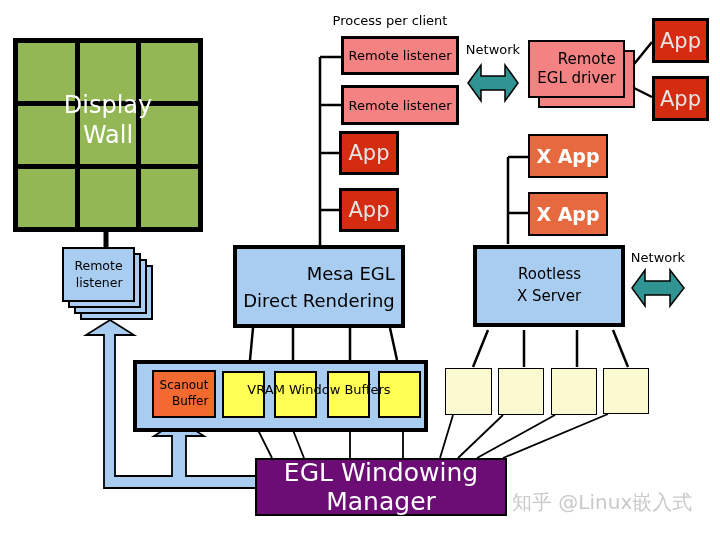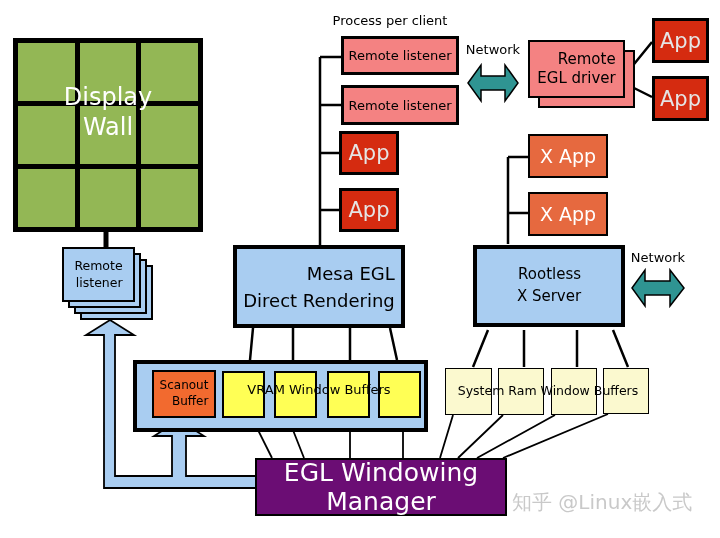--- a/index.html
+++ b/index.html
@@ -15,27 +15,27 @@
   .connector{stroke:#000;stroke-width:2.5;fill:none;}
   .thin{stroke-width:1.8;}
   .thick{stroke-width:5;}
   .teal-arrow{fill:var(--teal);stroke:#000;stroke-width:1.5;}
   .blue-arrow{fill:var(--lightblue);stroke:#000;stroke-width:1.8;}
 
   
   .display-wall{left:13px;top:38px;width:190px;height:194px;background:#000;border:5px solid #000;
     display:grid;grid-template-columns:1fr 1fr 1fr;grid-template-rows:1fr 1fr 1fr;gap:5px;z-index:2;}
   .display-wall .cell{background:var(--green);}
-  .display-wall-label{left:45px;top:82px;width:126px;color:#fff;font-size:24px;line-height:1.25;z-index:3;}
+  .display-wall-label{left:45px;top:90px;width:126px;color:#fff;font-size:24px;line-height:1.25;z-index:3;}
 
   
   .node{z-index:2;}
   .salmon-box{background:var(--salmon);border:3px solid #000;font-size:13px;color:#000;}
   .red-box{background:var(--red);border:3px solid #000;color:#e5e5e5;font-size:21px;}
-  .xapp-box{background:var(--xapp-orange);border:2px solid #000;color:#fff;font-size:19px;}
+  .xapp-box{background:var(--xapp-orange);border:2px solid #000;color:#fff;font-size:19px;font-weight:bold;}
   .blue-box{background:var(--lightblue);border:4px solid #000;color:#000;}
   .label{color:#000;font-size:13px;z-index:2;}
   .small-label{font-size:13px;}
 
   .driver-shadow{left:538px;top:50px;width:97px;height:58px;background:var(--salmon);border:2px solid #000;z-index:2;}
   .driver-main{left:528px;top:40px;width:97px;height:58px;background:var(--salmon);border:2.5px solid #000;font-size:15px;line-height:1.3;z-index:3;}
 
   .stack-layer{width:73px;height:55px;background:var(--lightblue);border:2px solid #000;z-index:2;}
   .stack-front{font-size:12.5px;line-height:1.3;z-index:3;}
 
@@ -128,19 +128,18 @@
     <div class="vram-cell" style="left:137px;"></div>
     <div class="vram-cell" style="left:190px;"></div>
     <div class="vram-cell" style="left:241px;"></div>
   </div>
   <div class="abs center vram-label">VRAM Window Buffers</div>
 
   <div class="abs node sys-cell" style="left:445px;top:368px;width:47px;height:47px;"></div>
   <div class="abs node sys-cell" style="left:498px;top:368px;width:46px;height:47px;"></div>
   <div class="abs node sys-cell" style="left:551px;top:368px;width:46px;height:47px;"></div>
   <div class="abs node sys-cell" style="left:603px;top:368px;width:46px;height:46px;"></div>
-  <div class="abs center sysram-label">System Ram Window Buffers</div>
 
   <div class="abs center egl-manager">EGL Windowing Manager</div>
 
   <div class="abs watermark">知乎 @Linux嵌入式</div>
 
 </div>
 
 </body></html>

